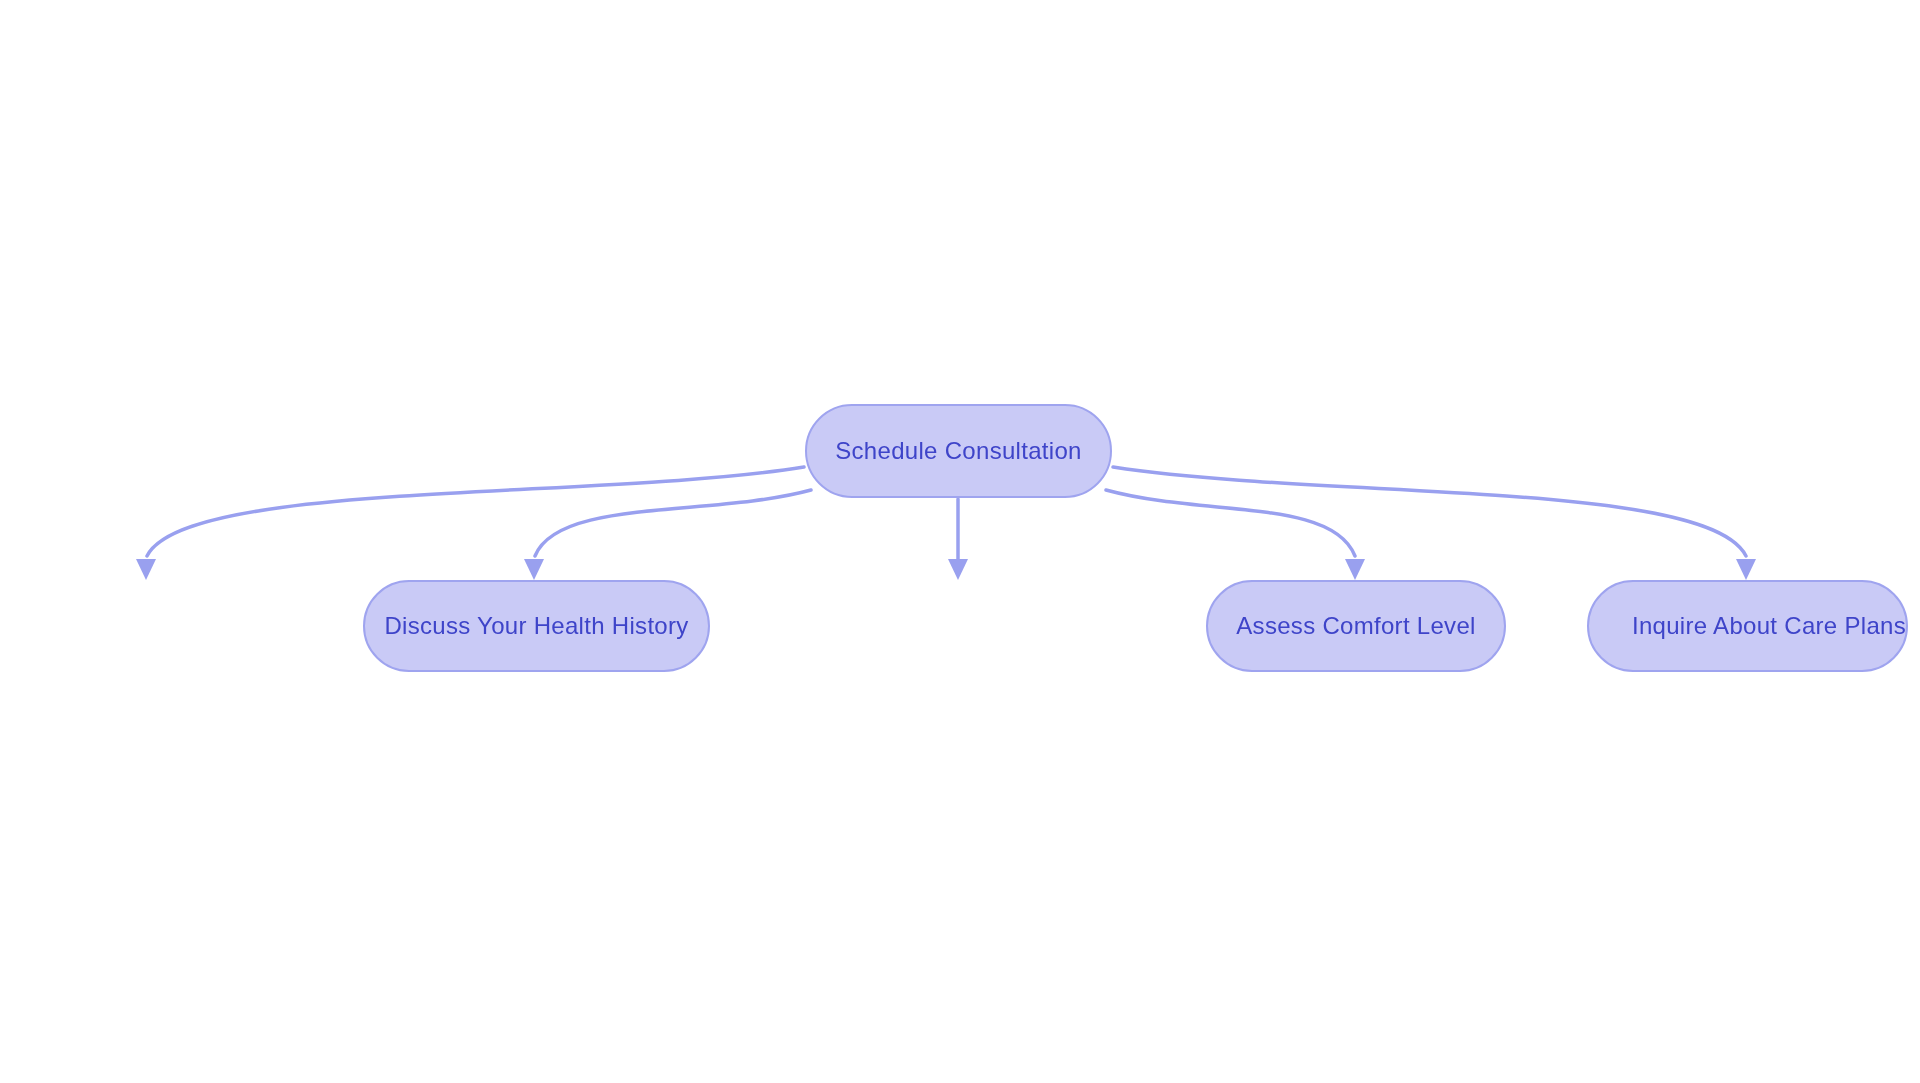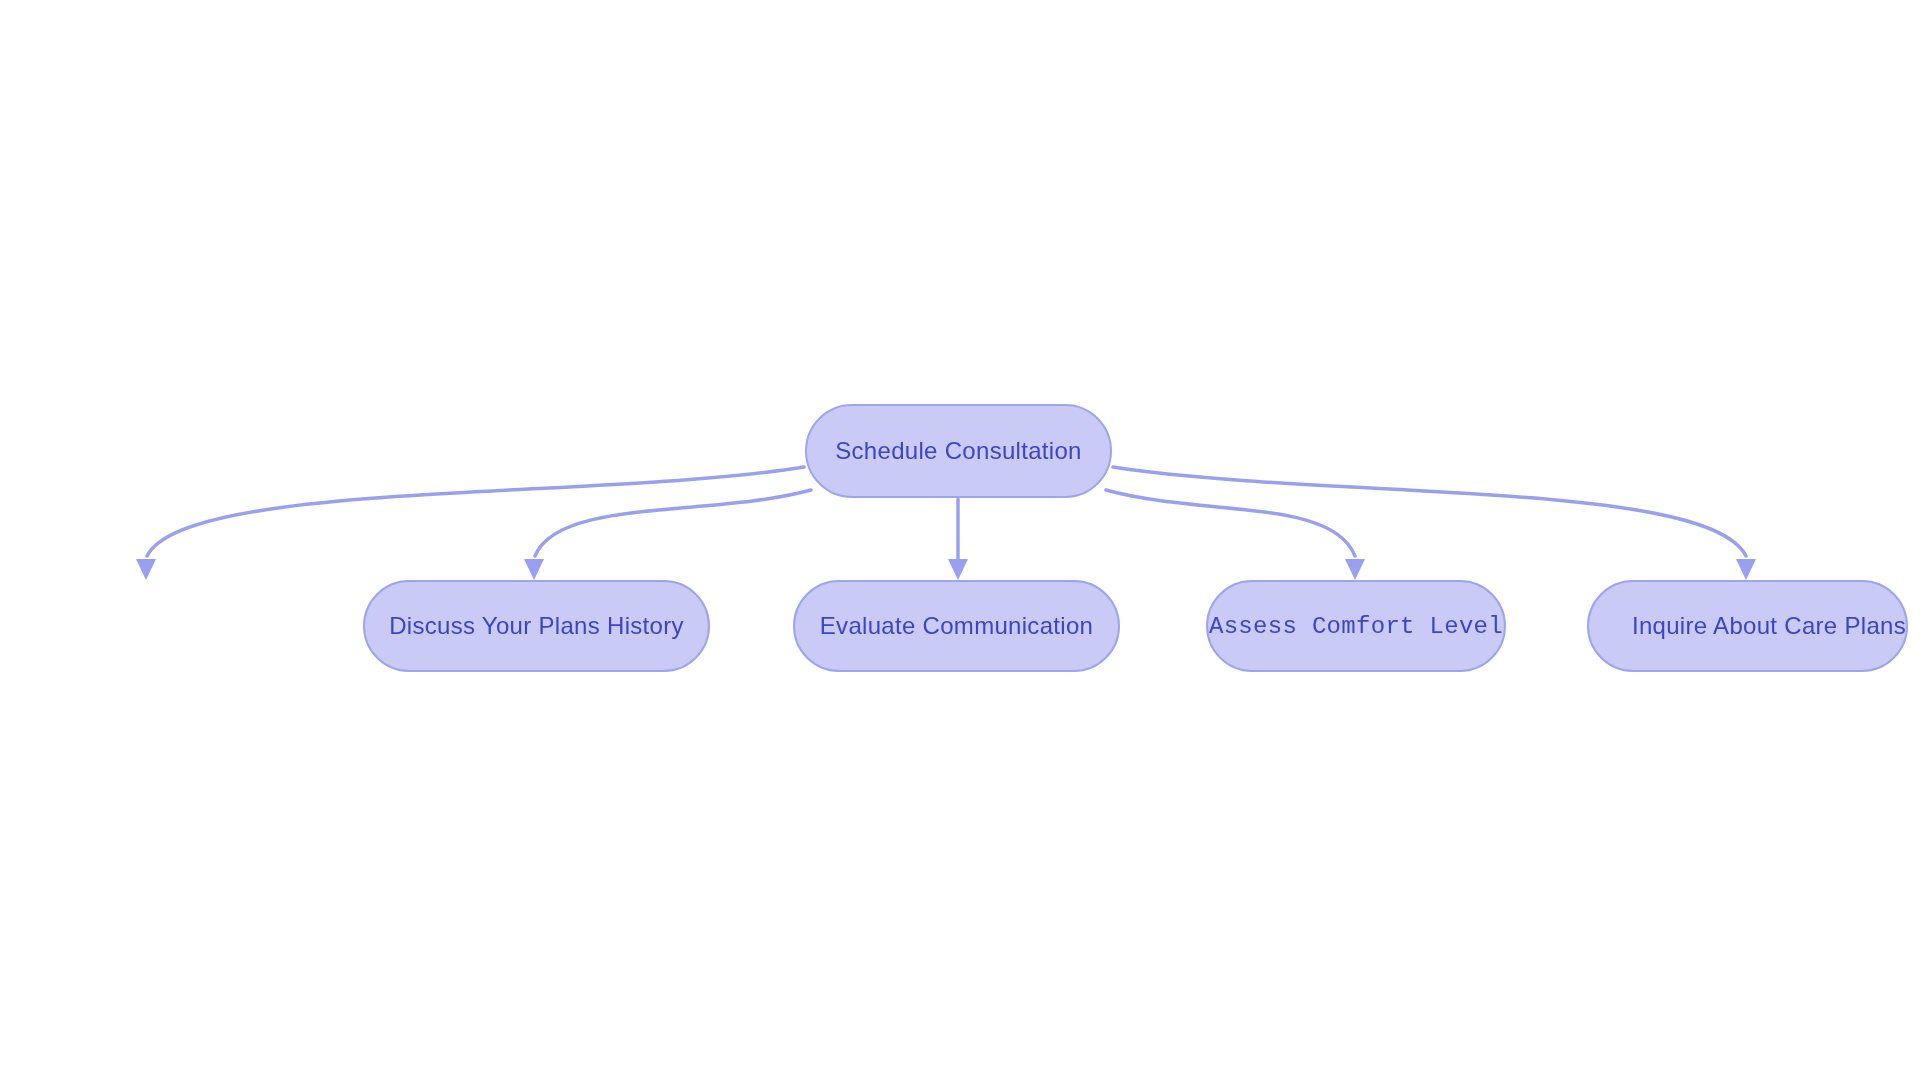--- a/index.html
+++ b/index.html
@@ -51,21 +51,21 @@
     font-size: 24px;
     font-weight: 400;
     letter-spacing: 0.3px;
     text-align: center;
     white-space: nowrap;
   }
   .node-root { left: 805px; top: 404px; width: 307px; height: 94px; }
   .node-c0   { left: 13px;   top: 580px; width: 264px; height: 92px; border-radius: 46px; }
   .node-c1   { left: 363px;  top: 580px; width: 347px; height: 92px; border-radius: 46px; }
   .node-c2   { left: 793px;  top: 580px; width: 327px; height: 92px; border-radius: 46px; }
-  .node-c3   { left: 1206px; top: 580px; width: 300px; height: 92px; border-radius: 46px; font-family: Liberation Mono, monospace; }
+  .node-c3   { left: 1206px; top: 580px; width: 300px; height: 92px; border-radius: 46px; }
   .node-c4   { left: 1587px; top: 580px; width: 321px; height: 92px; border-radius: 46px; justify-content: flex-end; }
 </style>
 </head>
 <body>
 
 <div class="canvas">
 
   <svg class="edges" width="1920" height="1083" viewBox="0 0 1920 1083" aria-hidden="true">
 
     <path d="M 804 467 C 600 500, 185 480, 147 556"></path>
@@ -83,26 +83,23 @@
     <path d="M 1113 467 C 1330 500, 1708 480, 1746 556"></path>
     <polygon points="1736,559 1756,559 1746,580"></polygon>
   </svg>
 
   <div class="node node-root">
     <span>Schedule Consultation</span>
   </div>
 
 
   <div class="node node-c1">
-    <span>Discuss Your Plans History</span>
+    <span>Discuss Your Health History</span>
   </div>
 
-  <div class="node node-c2">
-    <span>Evaluate Communication</span>
-  </div>
 
   <div class="node node-c3">
     <span>Assess Comfort Level</span>
   </div>
 
   <div class="node node-c4">
     <span>Inquire About Care Plans</span>
   </div>
 
 </div>

